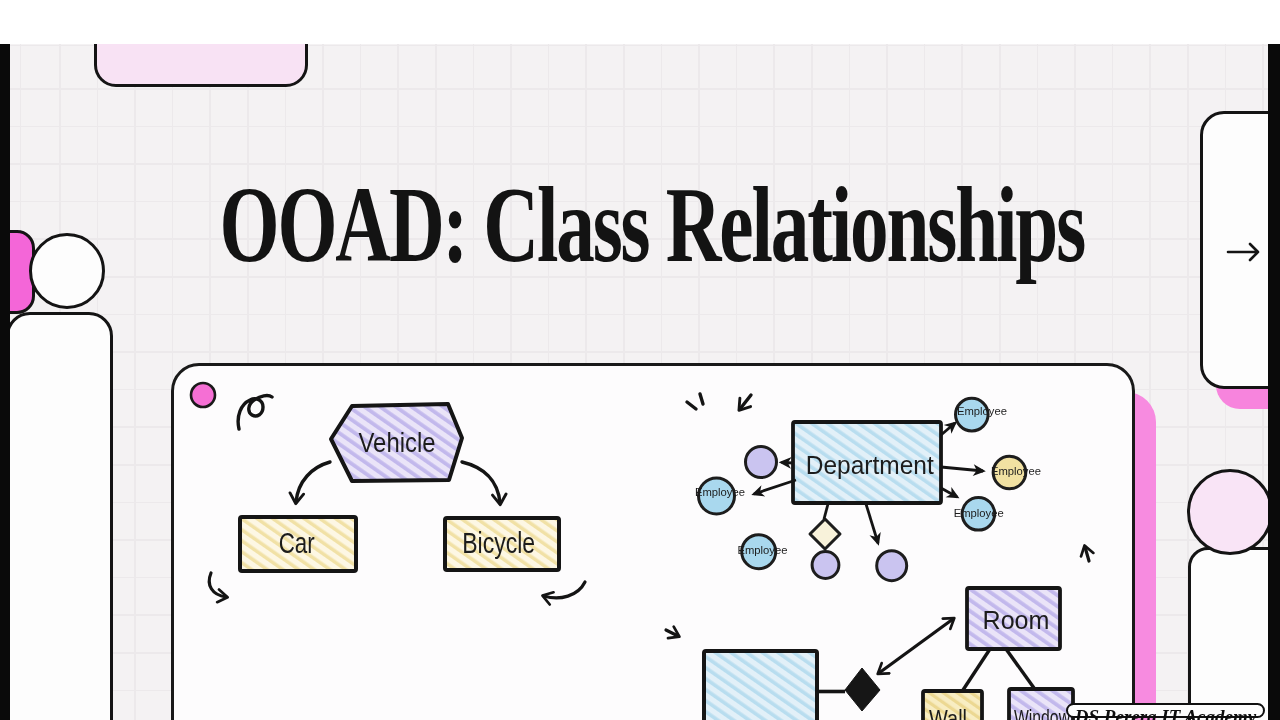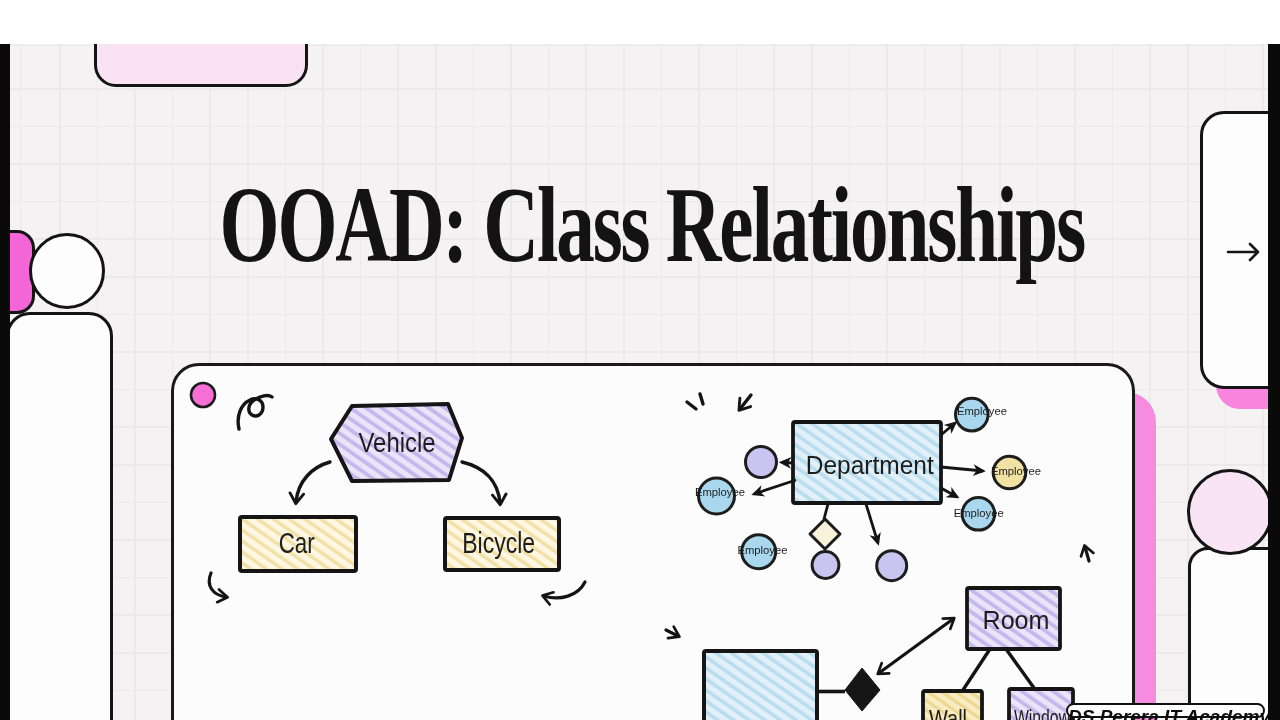--- a/index.html
+++ b/index.html
@@ -16,21 +16,21 @@
   #title{
     position:absolute; left:8px; top:118px; width:1280px; text-align:center;
     font-family:"Liberation Serif", serif; font-weight:bold; color:#131313;
     font-size:109px; letter-spacing:-3px; transform:scaleX(0.708); transform-origin:653px 50%;
     white-space:nowrap;
   }
   #dsbox{
     position:absolute; left:1066px; top:659px; width:199px; height:15px;
     background:#fdfdfd; border:2.5px solid #101010; border-radius:9px;
     box-sizing:border-box; z-index:30;
-    font-family:Liberation Sans, sans-serif; font-weight:bold; font-style:italic;
+    font-family:Liberation Serif, serif; font-weight:bold; font-style:italic;
     font-size:19px; color:#0d0d0d; text-align:center; line-height:24px;
     white-space:nowrap;
   }
   .bar{position:absolute;top:0;height:720px;background:#0a0a0a;z-index:40;}
   text{font-family:"Liberation Sans", sans-serif;}
 </style>
 </head>
 <body>
 <div id="stage">
 

